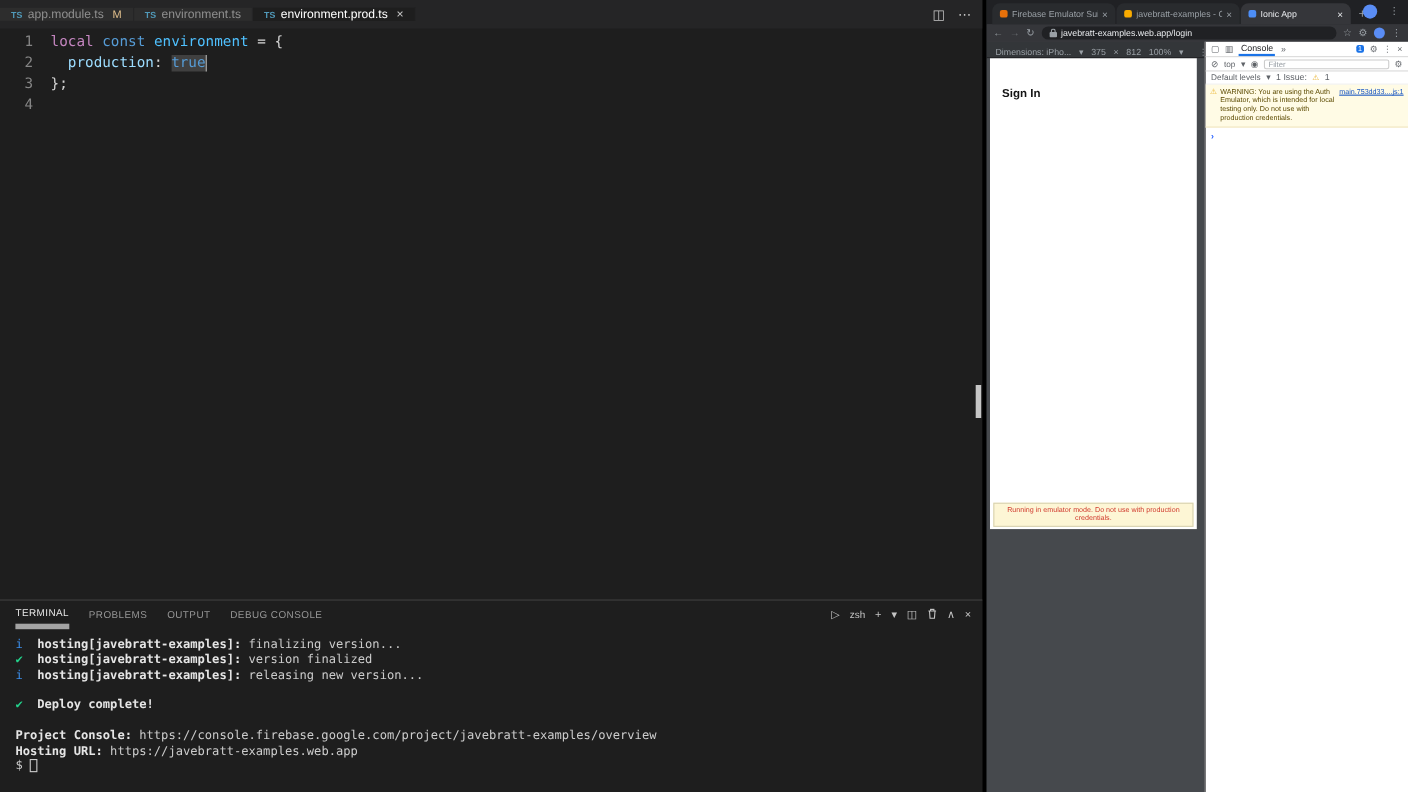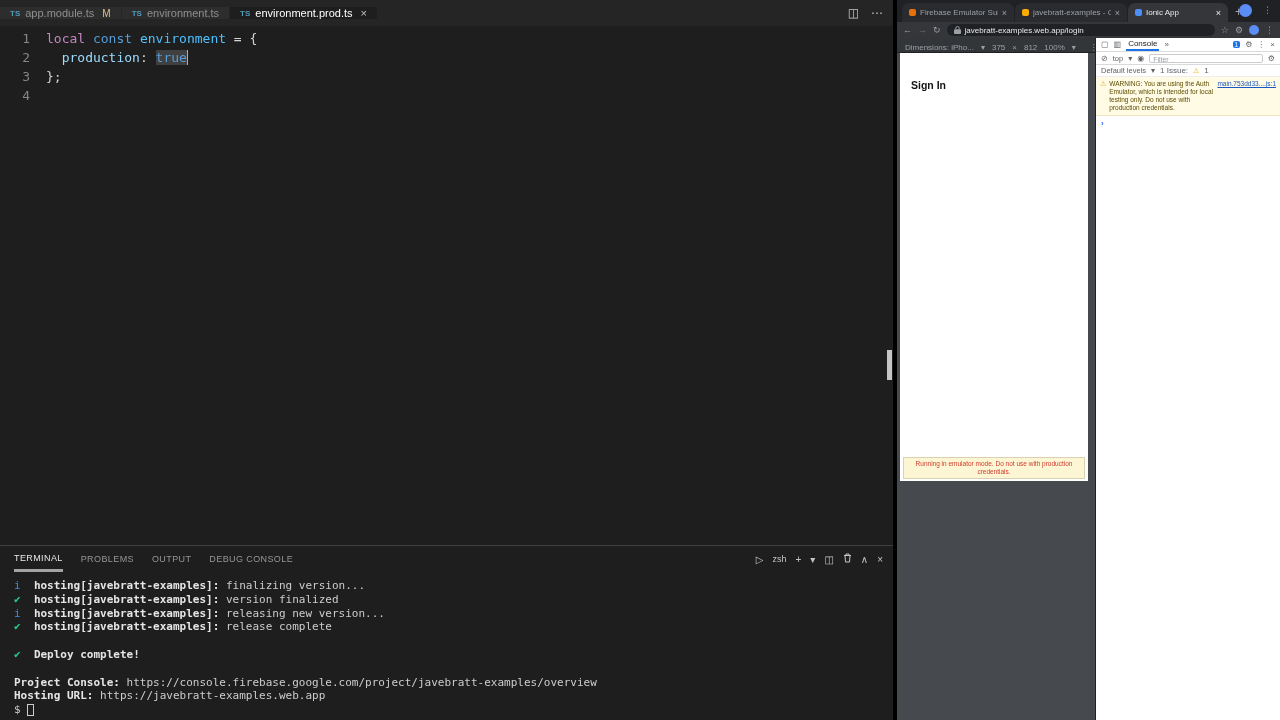--- a/index.html
+++ b/index.html
@@ -19,21 +19,21 @@
 #editor{position:absolute;top:26px;left:0;width:893px;height:519px;font-family:"DejaVu Sans Mono",monospace;font-size:13px;line-height:19px;padding-top:3px}
 .ed-row{display:flex;min-height:19px;white-space:pre}
 .ed-num{width:46px;text-align:right;padding-right:16px;color:#858585;flex:none}
 .c-kw{color:#c586c0}.c-const{color:#569cd6}.c-var{color:#4fc1ff}.c-prop{color:#9cdcfe}.c-bool{color:#569cd6}.c-plain{color:#d4d4d4}
 .sel{background:#404040;border-right:1.5px solid #aeafad}
 .ed-scrollthumb{position:absolute;right:1px;top:350px;width:5px;height:30px;background:rgba(255,255,255,.75)}
 #terminal{position:absolute;left:0;top:545px;width:893px;height:175px;background:#1e1e1e;border-top:1px solid #404040}
 .term-head{height:26px;display:flex;align-items:stretch;padding:0 14px;position:relative}
 #term-tabs{display:flex}
 .term-tab{font-size:9px;letter-spacing:.4px;color:#969696;margin-right:18px;display:flex;align-items:center;cursor:pointer}
-.term-tab.active{color:#e7e7e7;border-bottom:3px solid #a3a3a3}
+.term-tab.active{color:#e7e7e7;border-bottom:5px solid #a3a3a3}
 .term-actions{position:absolute;right:10px;top:0;height:26px;display:flex;align-items:center;gap:9px;color:#c5c5c5;font-size:10px}
 .term-actions .shell{font-size:9px}
 .term-body{padding:7px 0 0 14px;font-family:"DejaVu Sans Mono",monospace;font-size:11px;line-height:13.8px;color:#ccc}
 .term-line{min-height:13.8px;white-space:pre}
 .t-info{color:#3b8eea}.t-ok{color:#23d18b}.t-bold{font-weight:bold;color:#e5e5e5}.t-plain{color:#cccccc}
 .t-cursor{display:inline-block;width:7px;height:12px;border:1px solid #cccccc;vertical-align:-2px}
 
 
 #chrome{position:absolute;left:897px;top:0;width:383px;height:720px;background:#46494d}
 .c-tabstrip{height:22px;background:#202124;display:flex;align-items:flex-end;padding-left:5px;position:relative}
@@ -142,21 +142,20 @@
             </svg>
         </span>
         <span>∧</span>
         <span>×</span>
       </div>
     </div>
     <div class="term-body" id="term-lines">
         <div class="term-line"><span class="t-info">i  </span><span class="t-bold">hosting[javebratt-examples]:</span><span class="t-plain"> finalizing version...</span></div>
         <div class="term-line"><span class="t-ok">✔  </span><span class="t-bold">hosting[javebratt-examples]:</span><span class="t-plain"> version finalized</span></div>
         <div class="term-line"><span class="t-info">i  </span><span class="t-bold">hosting[javebratt-examples]:</span><span class="t-plain"> releasing new version...</span></div>
-        <div class="term-line"><span class="t-ok">✔  </span><span class="t-bold">hosting[javebratt-examples]:</span><span class="t-plain"> release complete</span></div>
         <div class="term-line"></div>
         <div class="term-line"><span class="t-ok">✔  </span><span class="t-bold">Deploy complete!</span></div>
         <div class="term-line"></div>
         <div class="term-line"><span class="t-bold">Project Console:</span><span class="t-plain"> https://console.firebase.google.com/project/javebratt-examples/overview</span></div>
         <div class="term-line"><span class="t-bold">Hosting URL:</span><span class="t-plain"> https://javebratt-examples.web.app</span></div>
         <div class="term-line"><span class="t-plain">$ </span><span class="t-cursor"> </span></div>
       </div>
   </div>
 </div>
 

